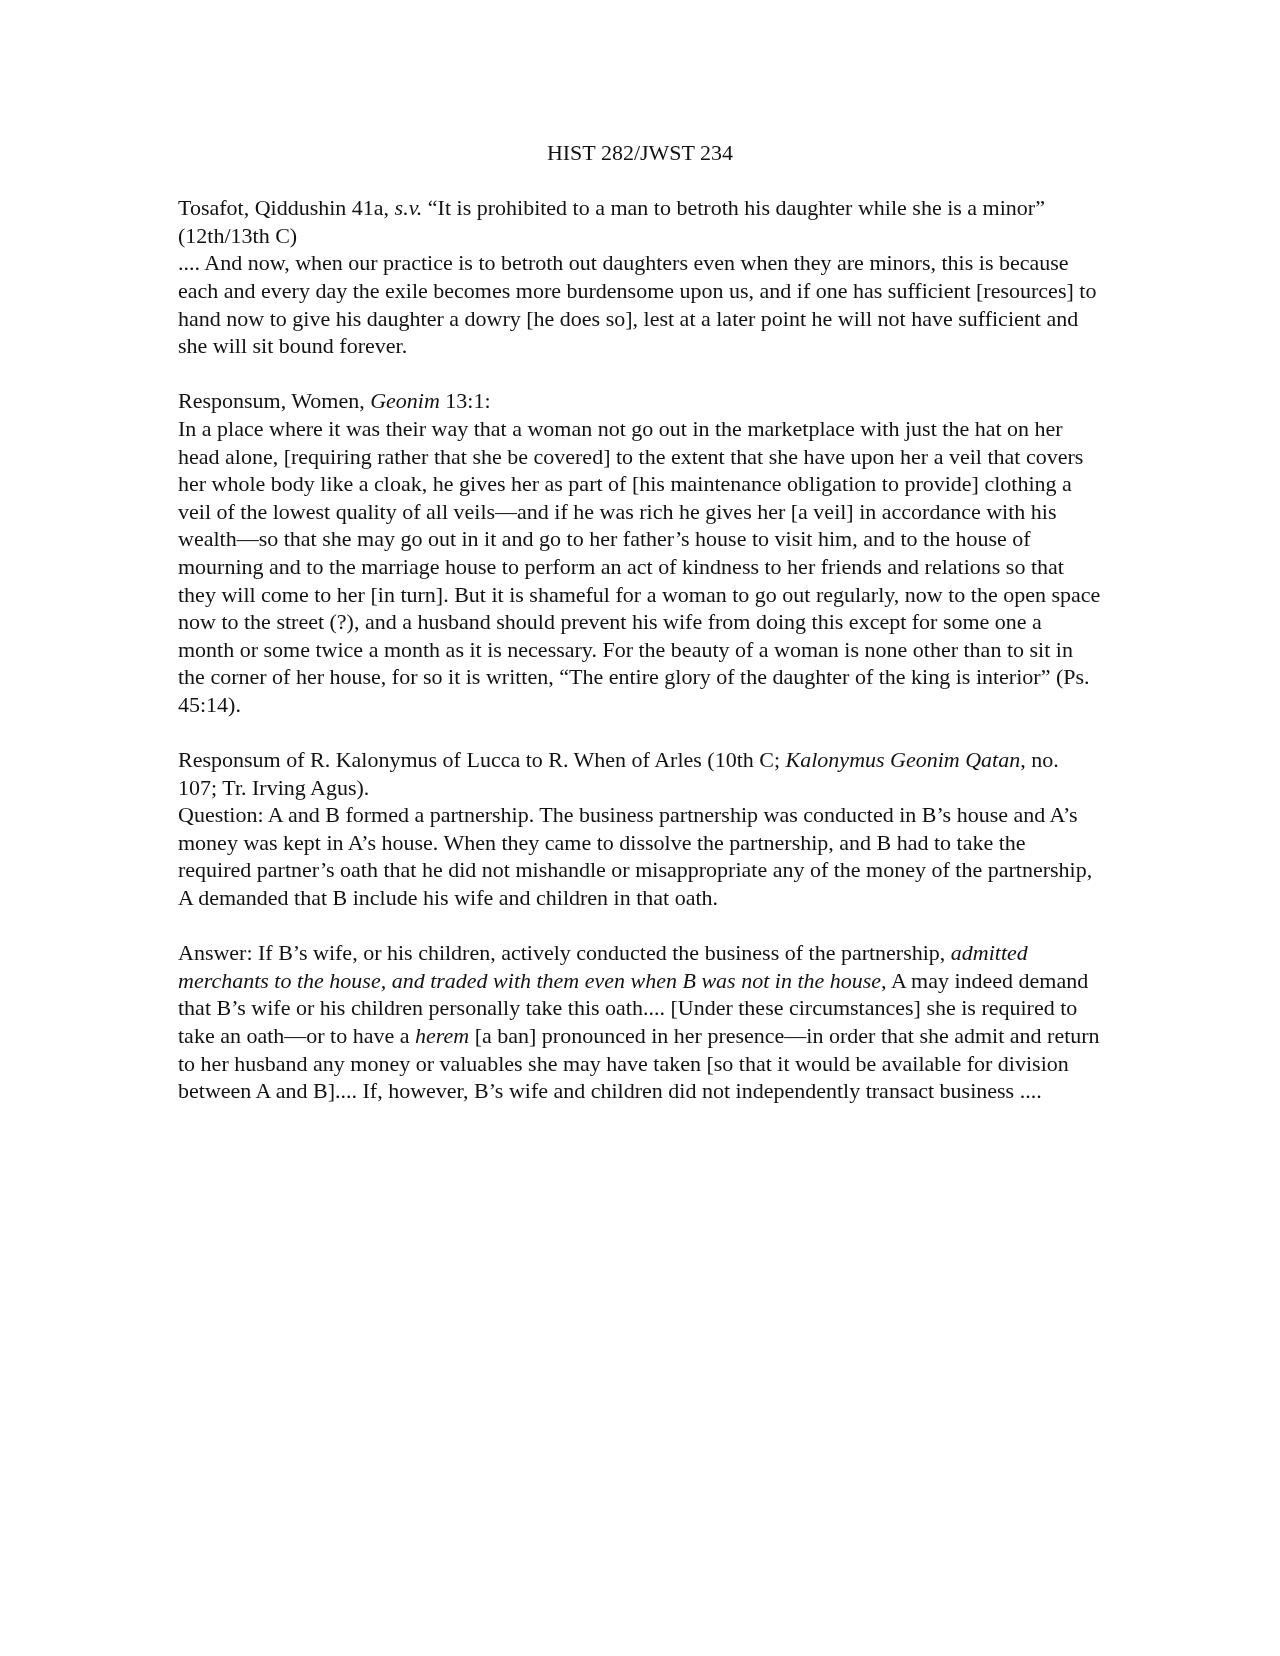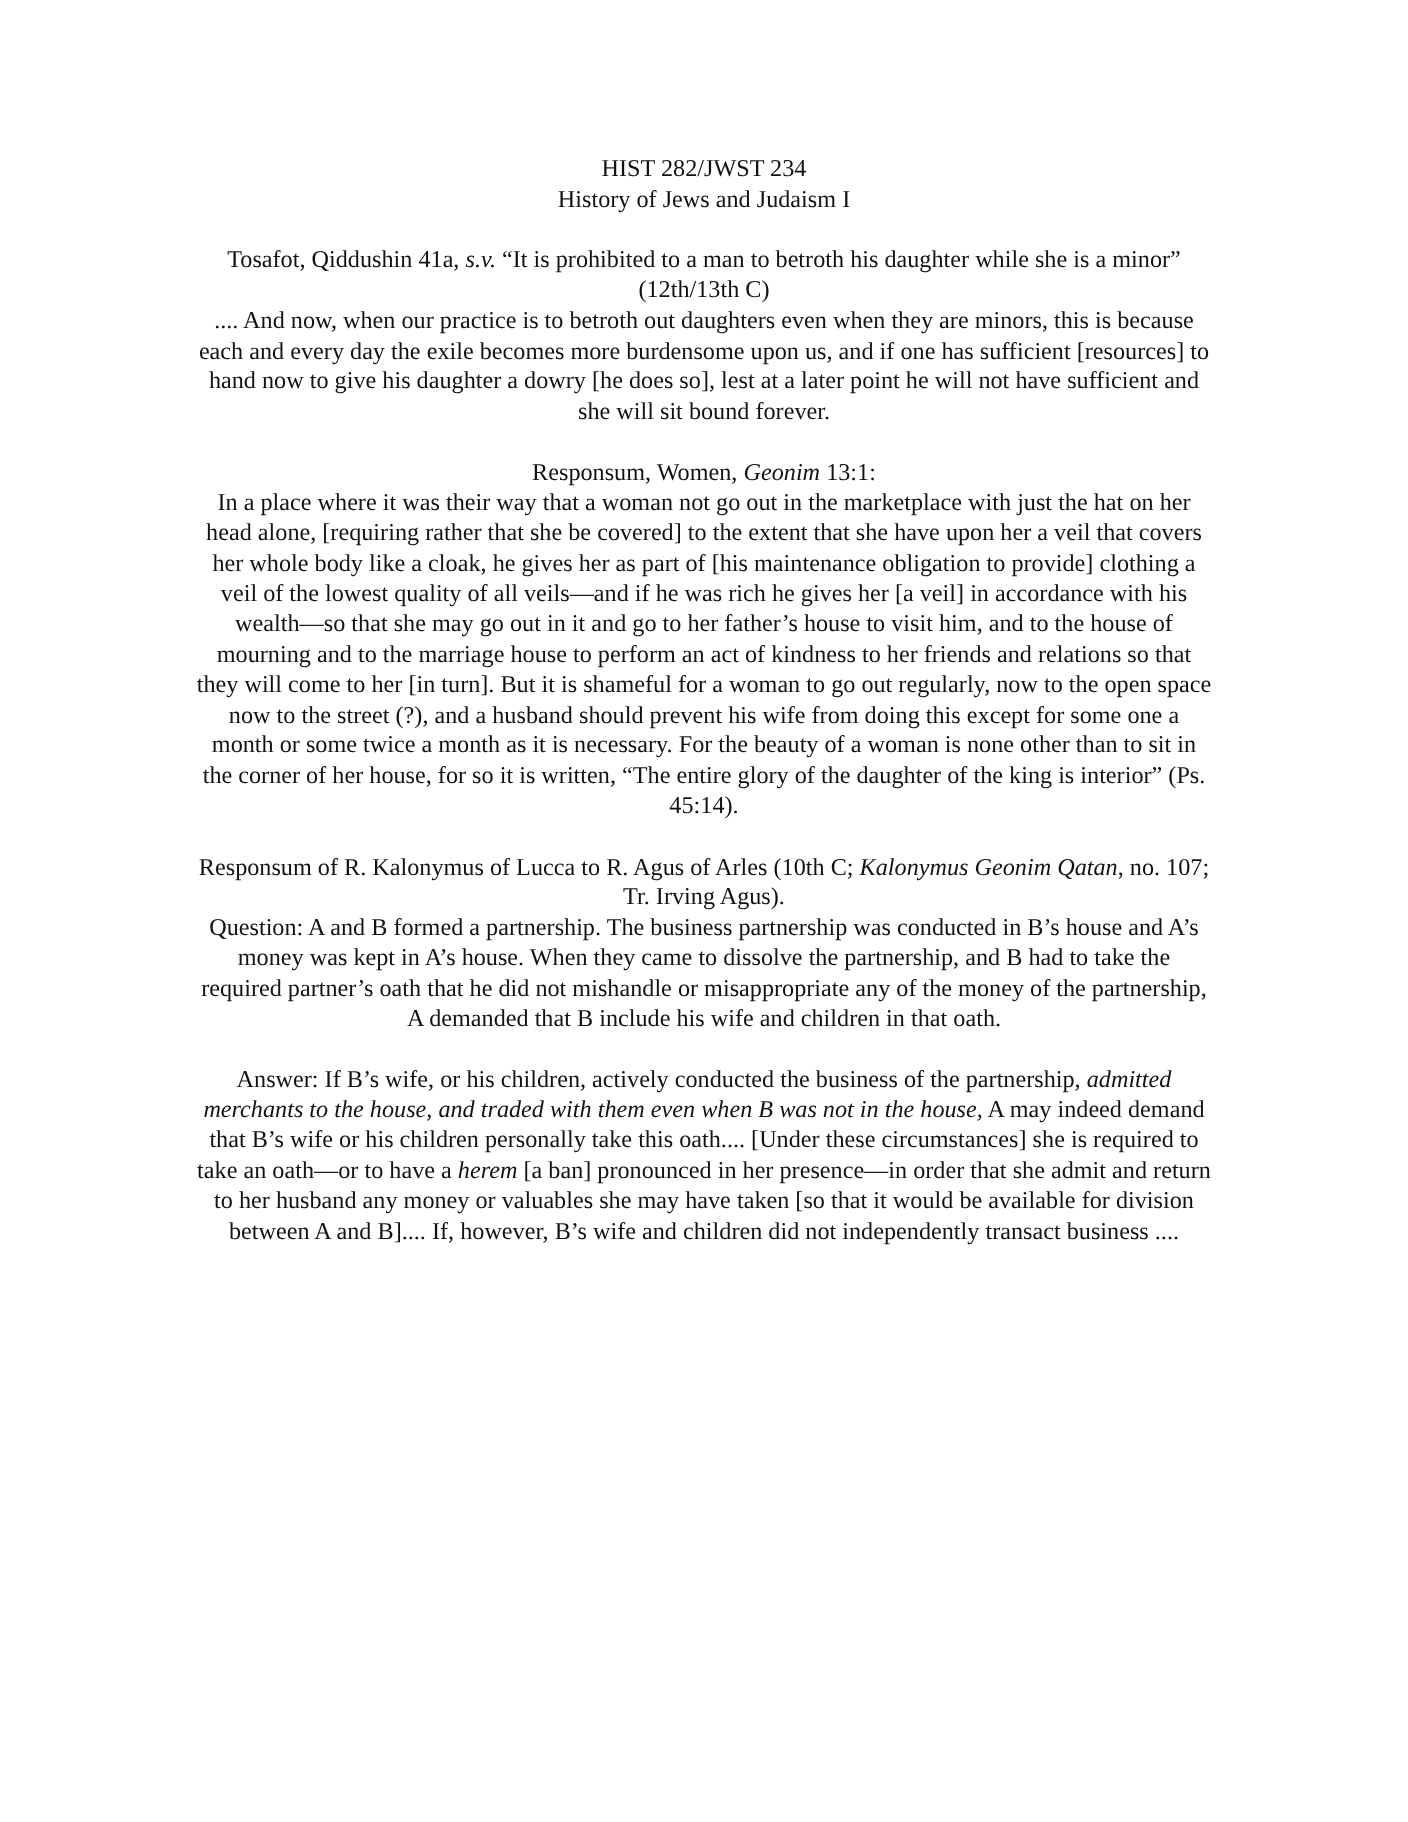--- a/index.html
+++ b/index.html
@@ -16,44 +16,43 @@
     padding: 139px 178px 2px 178px;
     font-family: "Liberation Serif", "DejaVu Serif", serif;
     font-size: 22px;
     line-height: 27.6px;
     color: #121212;
     overflow: hidden;
   }
   .doc-body p {
     margin: 0;
     padding: 0;
-    text-align: center;
+    text-align: left;
   }
   .doc-body p.center {
     text-align: center;
   }
   .doc-body p.blank {
     min-height: 27.6px;
   }
   .doc-body em {
     font-style: italic;
   }
 </style>
 </head>
 <body>
 
 <div class="page">
   <div class="doc-body" id="doc-body">
       <p class="center"><span>HIST 282/JWST 234</span></p>
-      <p class="center"><span>History of Jews and Judaism I</span></p>
       <p class="blank">&nbsp;</p>
       <p><span>Tosafot, Qiddushin 41a, </span><em>s.v.</em><span> “It is prohibited to a man to betroth his daughter while she is a minor” (12th/13th C)</span></p>
       <p><span>.... And now, when our practice is to betroth out daughters even when they are minors, this is because each and every day the exile becomes more burdensome upon us, and if one has sufficient [resources] to hand now to give his daughter a dowry [he does so], lest at a later point he will not have sufficient and she will sit bound forever.</span></p>
       <p class="blank">&nbsp;</p>
       <p><span>Responsum, Women, </span><em>Geonim</em><span> 13:1:</span></p>
       <p><span>In a place where it was their way that a woman not go out in the marketplace with just the hat on her head alone, [requiring rather that she be covered] to the extent that she have upon her a veil that covers her whole body like a cloak, he gives her as part of [his maintenance obligation to provide] clothing a veil of the lowest quality of all veils—and if he was rich he gives her [a veil] in accordance with his wealth—so that she may go out in it and go to her father’s house to visit him, and to the house of mourning and to the marriage house to perform an act of kindness to her friends and relations so that they will come to her [in turn]. But it is shameful for a woman to go out regularly, now to the open space now to the street (?), and a husband should prevent his wife from doing this except for some one a month or some twice a month as it is necessary. For the beauty of a woman is none other than to sit in the corner of her house, for so it is written, “The entire glory of the daughter of the king is interior” (Ps. 45:14).</span></p>
       <p class="blank">&nbsp;</p>
-      <p><span>Responsum of R. Kalonymus of Lucca to R. Agus of Arles (10th C; </span><em>Kalonymus Geonim Qatan</em><span>, no. 107; Tr. Irving Agus).</span></p>
+      <p><span>Responsum of R. Kalonymus of Lucca to R. When of Arles (10th C; </span><em>Kalonymus Geonim Qatan</em><span>, no. 107; Tr. Irving Agus).</span></p>
       <p><span>Question: A and B formed a partnership. The business partnership was conducted in B’s house and A’s money was kept in A’s house. When they came to dissolve the partnership, and B had to take the required partner’s oath that he did not mishandle or misappropriate any of the money of the partnership, A demanded that B include his wife and children in that oath.</span></p>
       <p class="blank">&nbsp;</p>
       <p><span>Answer: If B’s wife, or his children, actively conducted the business of the partnership, </span><em>admitted merchants to the house, and traded with them even when B was not in the house,</em><span> A may indeed demand that B’s wife or his children personally take this oath.... [Under these circumstances] she is required to take an oath—or to have a </span><em>herem</em><span> [a ban] pronounced in her presence—in order that she admit and return to her husband any money or valuables she may have taken [so that it would be available for division between A and B].... If, however, B’s wife and children did not independently transact business ....</span></p>
     </div>
 </div>
 
 </body></html>

